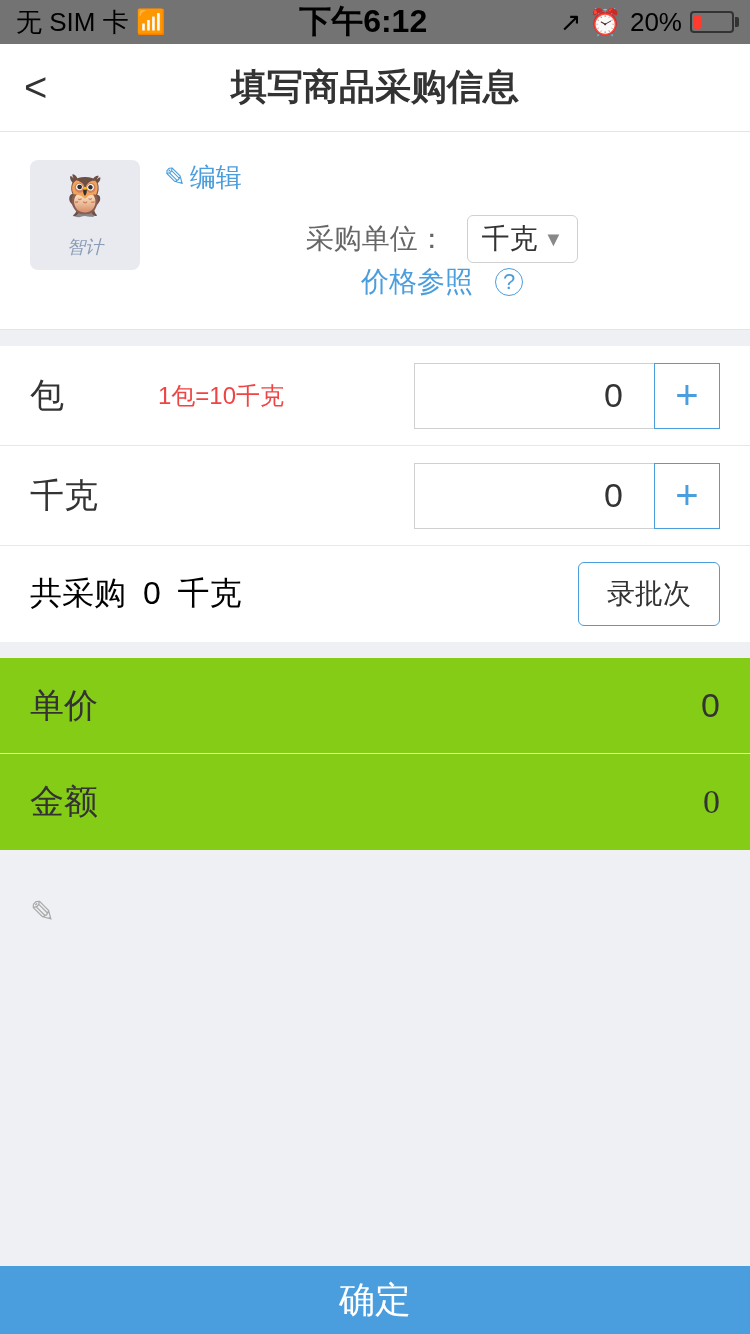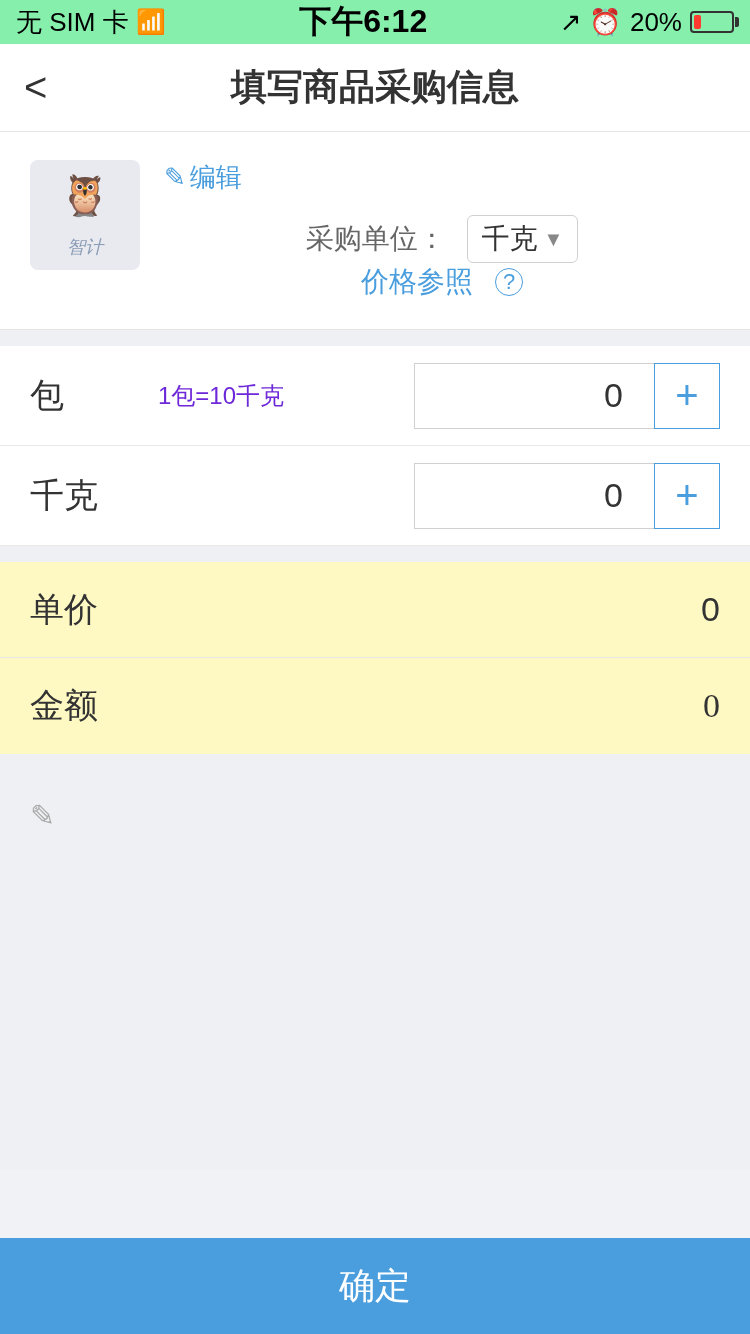--- a/index.html
+++ b/index.html
@@ -9,21 +9,21 @@
       min-height: 1334px;
       font-family: -apple-system, "PingFang SC", "Helvetica Neue", sans-serif;
       background: #f0f2f5;
       font-size: 32px;
     }
 
     
     .status-bar {
       width: 100%;
       height: 44px;
-      background: #86efac;
+      background: #737373;
       display: flex;
       align-items: center;
       justify-content: space-between;
       padding: 0 16px;
       font-size: 28px;
       font-weight: 500;
     }
     .status-left {
       display: flex;
       align-items: center;
@@ -202,21 +202,21 @@
       height: 100px;
       border-bottom: 1px solid #e8e8e8;
     }
     .input-row-label {
       font-size: 34px;
       color: #333;
       min-width: 120px;
     }
     .input-row-sub {
       font-size: 24px;
-      color: #6d28d9;
+      color: #ef4444;
       margin-left: 8px;
       flex: 1;
     }
     .input-row-right {
       display: flex;
       align-items: center;
       gap: 0;
       margin-left: auto;
     }
     .qty-input {
@@ -257,21 +257,21 @@
       border-radius: 6px;
       padding: 12px 28px;
       font-size: 28px;
       color: #333;
       background: #fff;
       cursor: pointer;
     }
 
     
     .price-section {
-      background: #fef9c3;
+      background: #84cc16;
       margin-top: 0;
     }
     .price-row {
       display: flex;
       align-items: center;
       justify-content: space-between;
       padding: 0 30px;
       height: 96px;
       border-bottom: 1px solid #e8e8e8;
     }
@@ -304,21 +304,21 @@
 
     
     .empty-area {
       height: 300px;
       background: #eef0f3;
     }
 
     
     .confirm-btn {
       width: 100%;
-      height: 96px;
+      height: 68px;
       background: #4a9ede;
       color: #fff;
       font-size: 36px;
       font-weight: 500;
       border: none;
       cursor: pointer;
       display: flex;
       align-items: center;
       justify-content: center;
     }
@@ -412,20 +412,28 @@
       <div class="input-row-right">
         <input type="number" class="qty-input" value="0" style="">
         <div class="qty-plus">
           <span>+</span>
         </div>
       </div>
     </div>
 
   </div>
 
+  <div class="summary-row">
+    <div>
+      <span>共采购</span>
+      <span style="margin: 0 8px;">0</span>
+      <span>千克</span>
+    </div>
+    <button class="batch-btn">录批次</button>
+  </div>
 
   <div class="section-divider"></div>
 
   <div class="price-section">
     <div class="price-row">
       <span class="price-row-label">单价</span>
       <span class="price-row-value">0</span>
     </div>
     <div class="price-row" style="border-bottom:none;font-family:Liberation Serif, serif;">
       <span class="price-row-label">金额</span>

